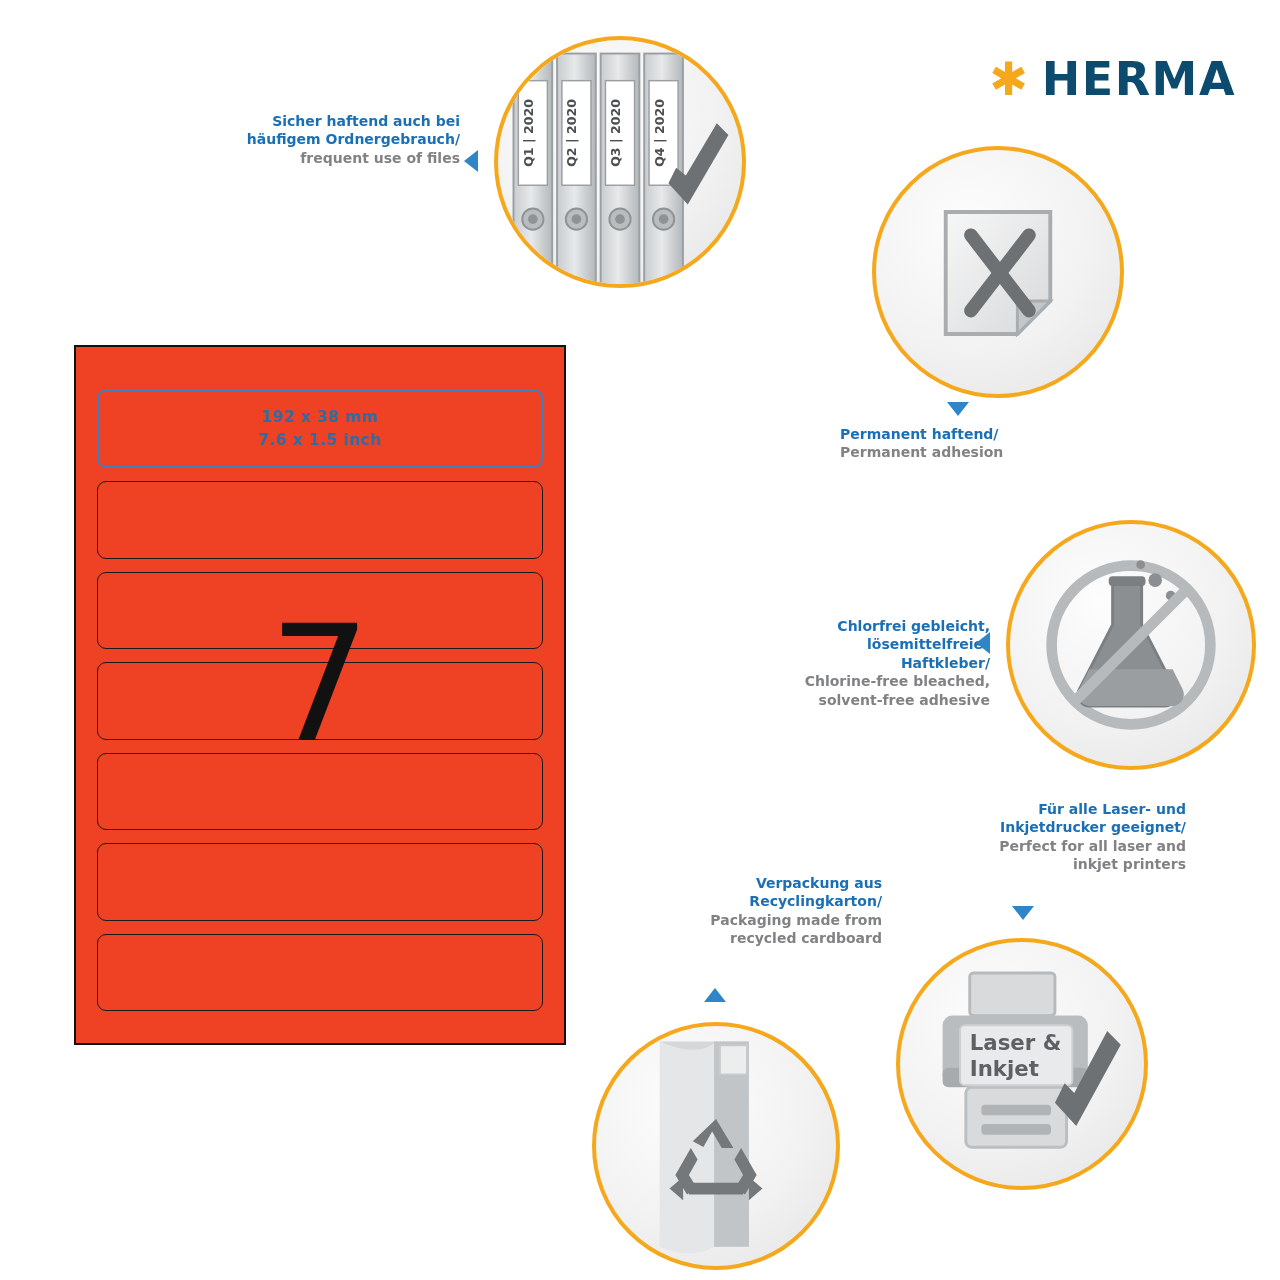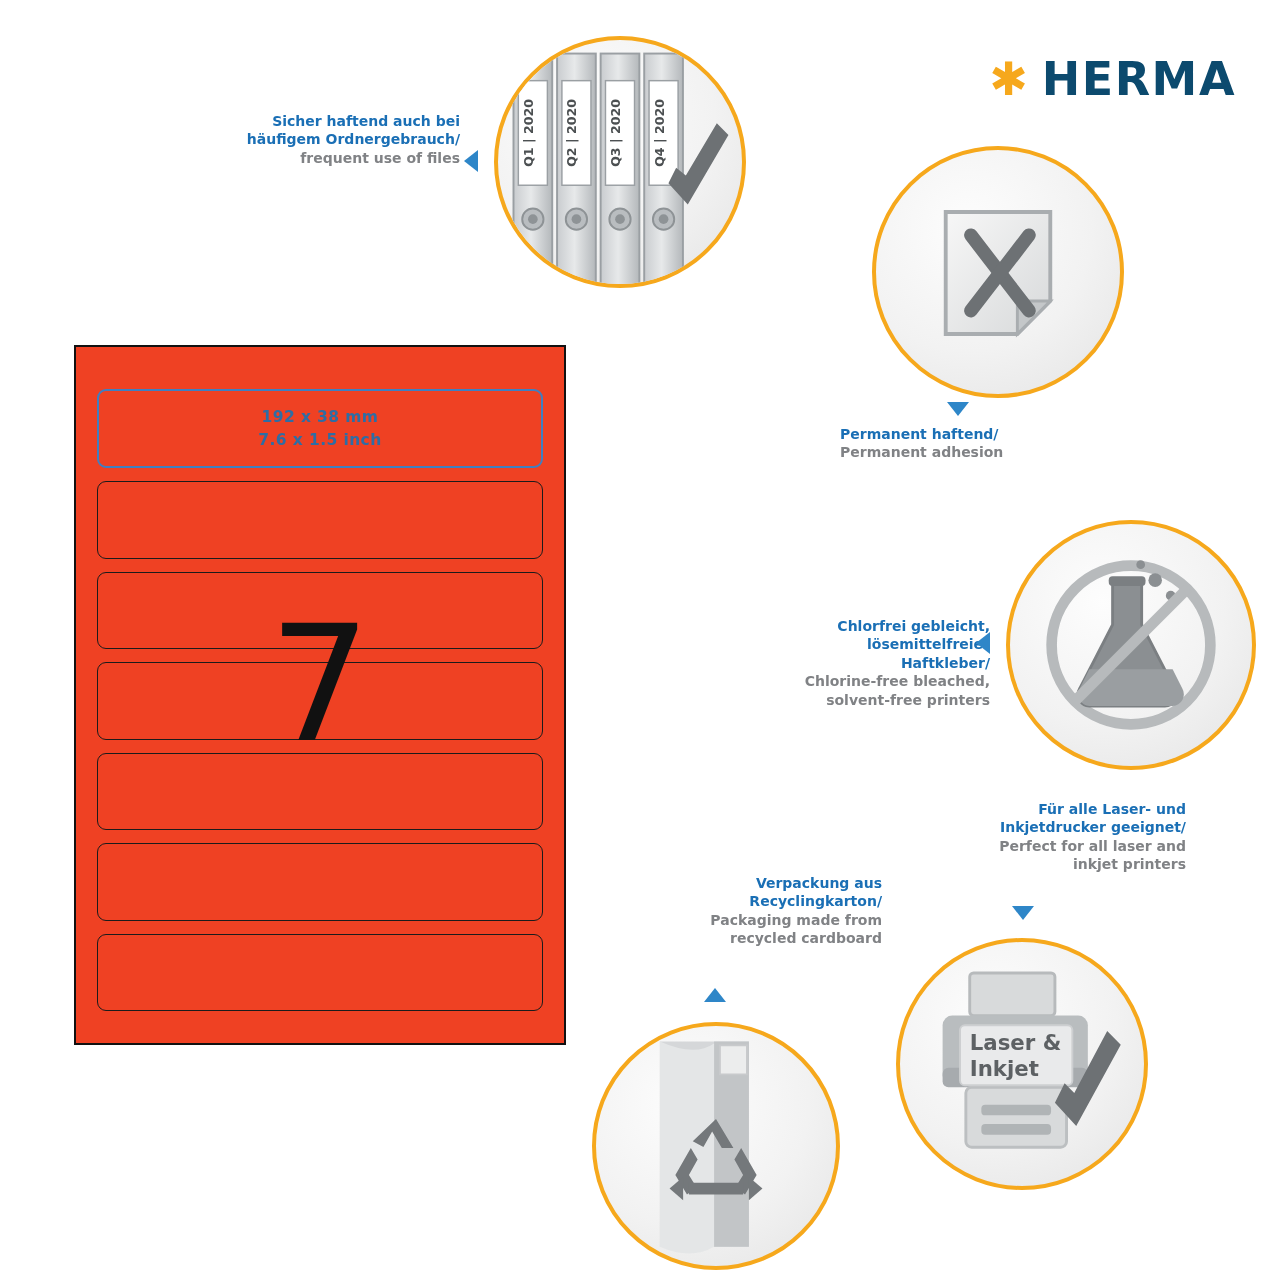--- a/index.html
+++ b/index.html
@@ -252,21 +252,21 @@
       <circle cx="135" cy="42" r="4.5" fill="#8b8f92"></circle>
 
       <line x1="66" y1="184" x2="184" y2="66" stroke="#b7babc" stroke-width="11"></line>
     </svg>
   </div>
   <div class="caption right" style="left:700px; top:585px; width:290px;margin-top:32px;">
     <div class="de">Chlorfrei gebleicht,</div>
     <div class="de">lösemittelfreier</div>
     <div class="de">Haftkleber/</div>
     <div class="en">Chlorine-free bleached,</div>
-    <div class="en">solvent-free printers</div>
+    <div class="en">solvent-free adhesive</div>
   </div>
   <div class="arrow left" style="left:976px; top:632px;"></div>
 
   <div class="circle" style="left:896px; top:938px; width:252px; height:252px;">
     <svg viewBox="0 0 252 252" width="244" height="244" style="display:block">
 
       <rect x="72" y="32" width="88" height="44" rx="4" fill="#d8dadb" stroke="#b7babc" stroke-width="3"></rect>
 
       <rect x="44" y="76" width="150" height="72" rx="10" fill="#b9bdbf"></rect>
       <rect x="44" y="130" width="150" height="20" rx="6" fill="#a7abae"></rect>

